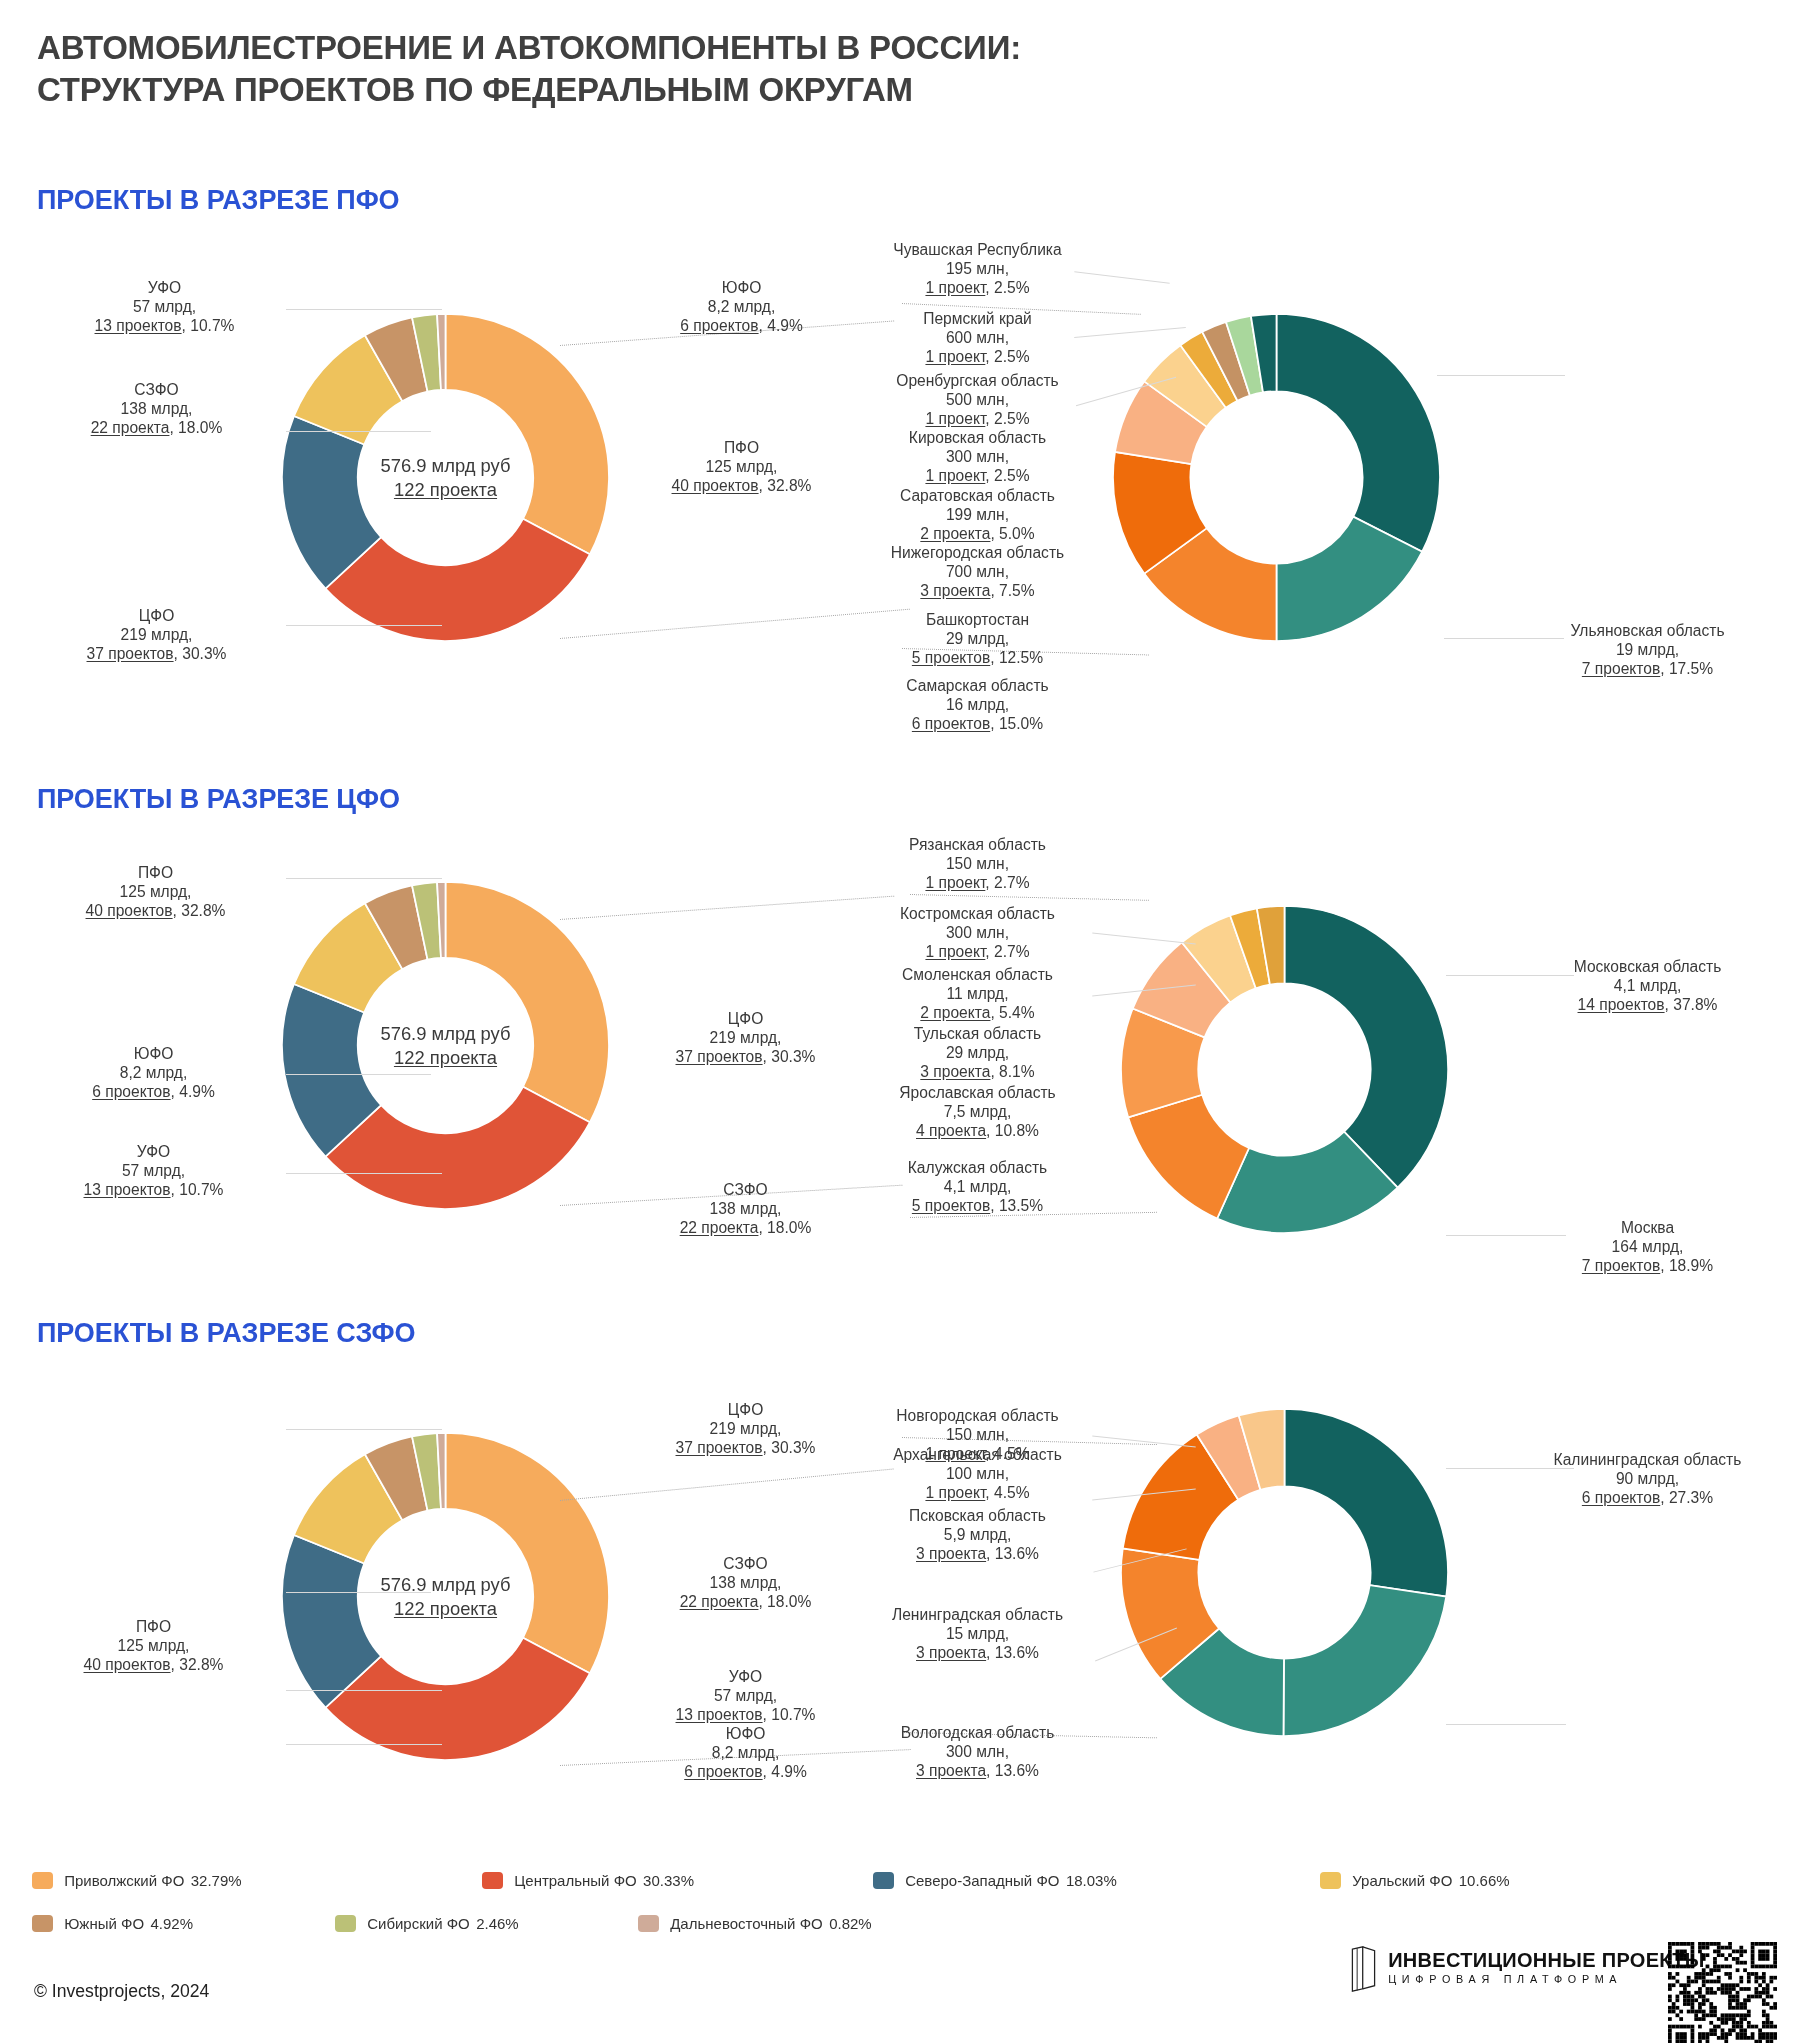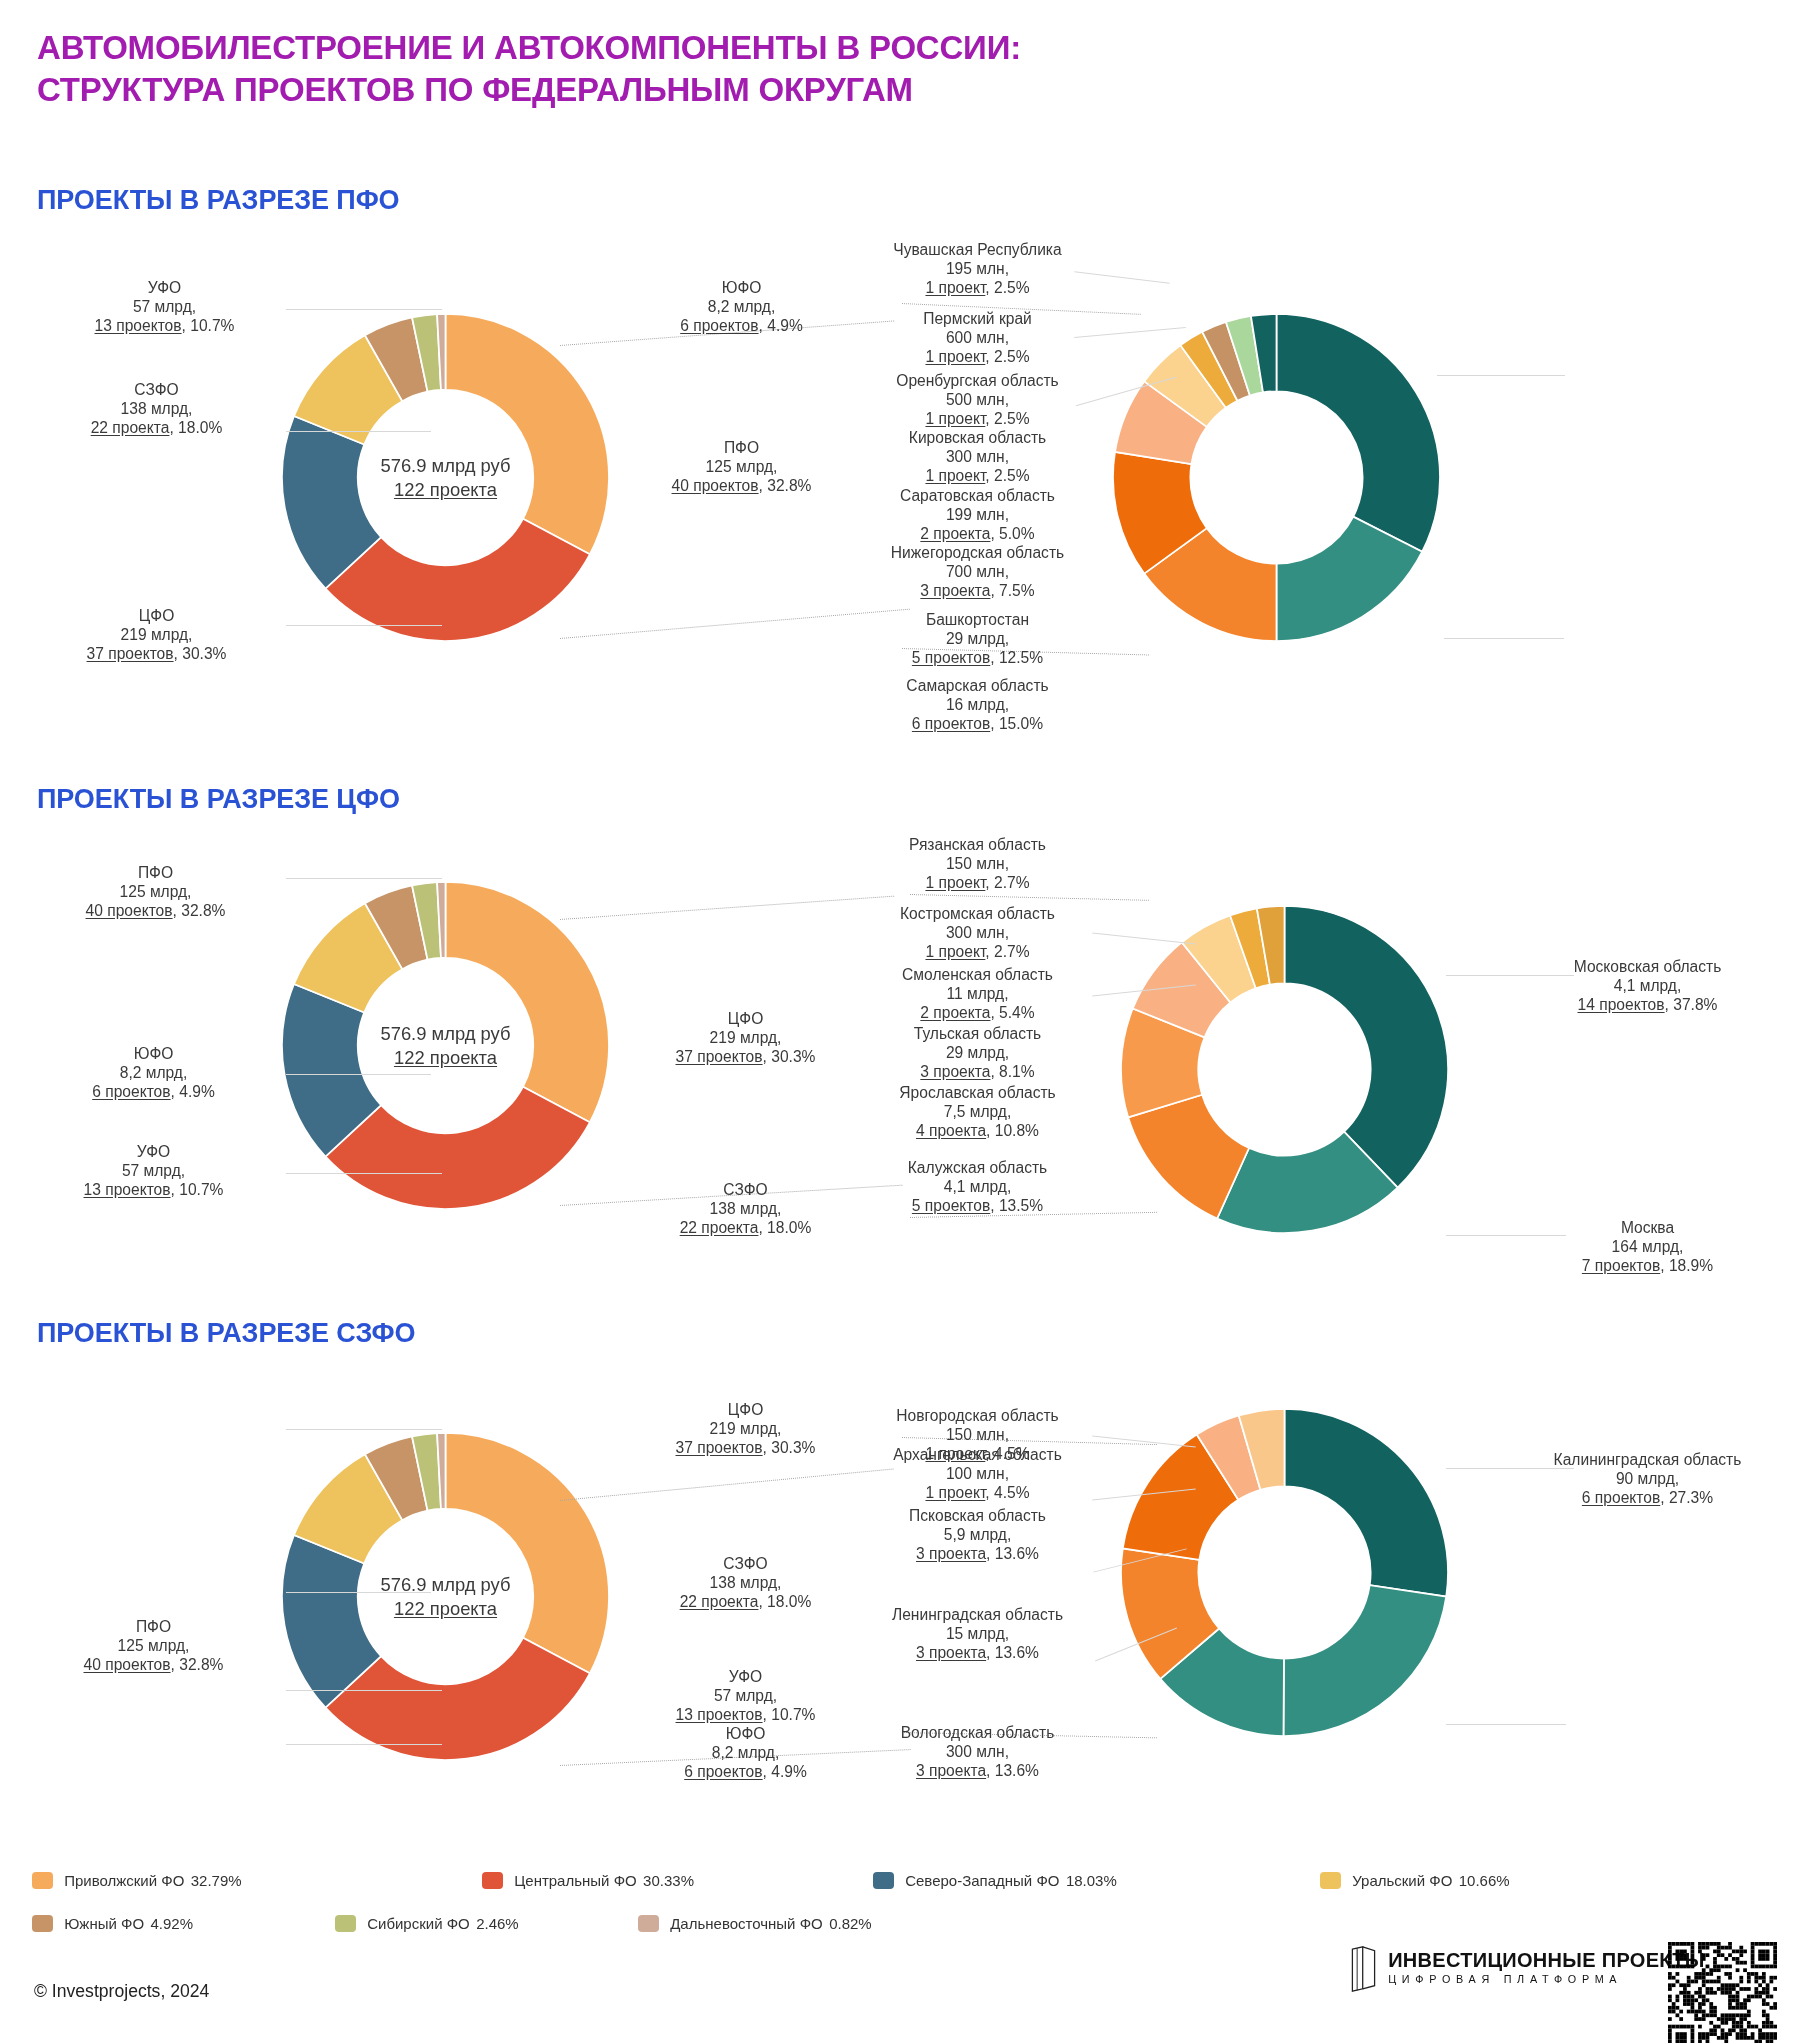--- a/index.html
+++ b/index.html
@@ -7,21 +7,21 @@
     width: 1820px; height: 2043px;
     background: #ffffff;
     font-family: "Liberation Sans", sans-serif;
   }
   .page { position: relative; width: 1820px; height: 2043px; overflow: hidden; }
 
   
   .main-title {
     position: absolute; left: 37px; top: 27px;
     width: 1357px;
-    color: #a21caf;
+    color: #404040;
     font-weight: bold;
     font-size: 33px;
     line-height: 1.27;
     letter-spacing: -0.2px;
     text-transform: uppercase;
   }
   .section-title {
     position: absolute;
     color: #2a52d4;
     font-weight: bold;
@@ -191,20 +191,25 @@
     <span class="l1">Башкортостан</span>
     <span class="l2">29 млрд,</span>
     <span class="l3"><span class="u">5 проектов</span><span>, 12.5%</span></span>
   </div>
   <div class="lbl ta-c" style="left:862px; top:677px; width:231px;">
     <span class="l1">Самарская область</span>
     <span class="l2">16 млрд,</span>
     <span class="l3"><span class="u">6 проектов</span><span>, 15.0%</span></span>
   </div>
 
+  <div class="lbl ta-c" style="left:1516px; top:622px; width:263px;">
+    <span class="l1">Ульяновская область</span>
+    <span class="l2">19 млрд,</span>
+    <span class="l3"><span class="u">7 проектов</span><span>, 17.5%</span></span>
+  </div>
 
   <div class="section-title" style="left:37px; top:784px;">ПРОЕКТЫ В РАЗРЕЗЕ ЦФО</div>
 
   <div class="donut" id="donut-main-2" style="left:278px; top:878px; width:335px; height:335px;">
     <svg viewBox="0 0 420 420" width="335" height="335">
         <path d="M 210 5 A 205 205 0 0 1 390.9501459330724 306.3433686706034 L 307.09520025677057 261.6964417256896 A 110 110 0 0 0 210 100 Z" fill="#f6ab5c" stroke="#ffffff" stroke-width="2.2"></path>
         <path d="M 390.9501459330724 306.3433686706034 A 205 205 0 0 1 59.562822418019124 349.261105844983 L 129.277612029181 284.7254714290152 A 110 110 0 0 0 307.09520025677057 261.6964417256896 Z" fill="#e05437" stroke="#ffffff" stroke-width="2.2"></path>
         <path d="M 59.562822418019124 349.261105844983 A 205 205 0 0 1 20.076157028845614 132.83826161193429 L 108.08964523499033 168.59614037713547 A 110 110 0 0 0 129.277612029181 284.7254714290152 Z" fill="#3f6c86" stroke="#ffffff" stroke-width="2.2"></path>
         <path d="M 20.076157028845614 132.83826161193429 A 205 205 0 0 1 109.00008510847535 31.607126846656882 L 155.80492371674288 114.27699489332808 A 110 110 0 0 0 108.08964523499033 168.59614037713547 Z" fill="#eec25c" stroke="#ffffff" stroke-width="2.2"></path>
         <path d="M 109.00008510847535 31.607126846656882 A 205 205 0 0 1 168.05442627580084 9.337176226018954 L 187.49261897725899 102.32726529201017 A 110 110 0 0 0 155.80492371674288 114.27699489332808 Z" fill="#c79467" stroke="#ffffff" stroke-width="2.2"></path>

